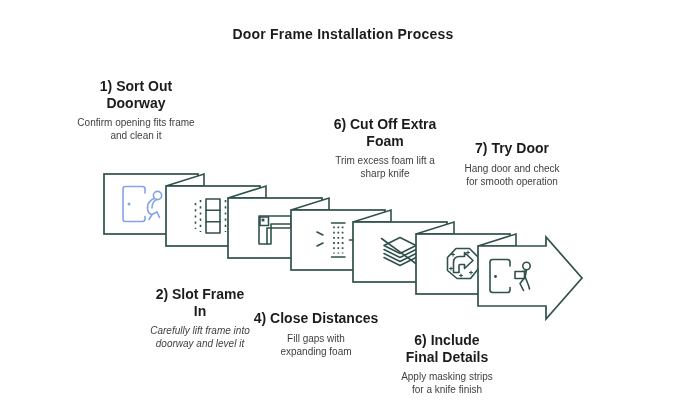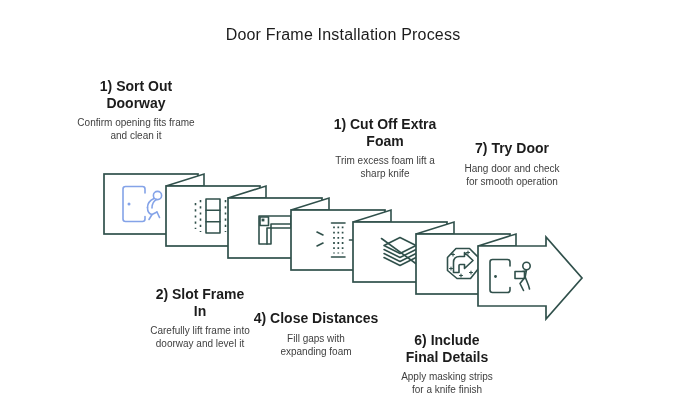--- a/index.html
+++ b/index.html
@@ -6,21 +6,21 @@
     --ink:#30504b;
     --blue:#84a3e8;
     --heading:#1c1c1c;
     --text:#3f3f3f;
     --bg:#ffffff;
   }
   html,body{margin:0;padding:0;background:var(--bg);}
   body{font-family:"Liberation Sans", sans-serif;}
   .canvas{position:relative;width:686px;height:418px;background:var(--bg);overflow:hidden;}
   .title{position:absolute;top:26px;left:0;width:100%;text-align:center;
-         font-size:16px;font-weight:400;color:var(--heading);letter-spacing:.2px;}
+         font-size:14px;font-weight:700;color:var(--heading);letter-spacing:.2px;}
   .step{position:absolute;text-align:center;}
   .step-heading{font-weight:700;font-size:14px;color:var(--heading);line-height:1.18;margin-bottom:5px;}
   .step-desc{font-size:10px;color:var(--text);line-height:1.3;margin:0 auto;}
   svg.ribbon{position:absolute;left:0;top:0;}
   .panel{fill:#fff;stroke:var(--ink);stroke-width:1.7;stroke-linejoin:miter;}
   .fold{fill:#fff;stroke:var(--ink);stroke-width:1.6;stroke-linejoin:miter;}
   g.icon{fill:none;stroke:var(--ink);stroke-width:1.6;stroke-linecap:round;stroke-linejoin:round;}
   g.icon-blue{stroke:var(--blue);}
   .dotfill{fill:var(--ink);stroke:none;}
   .dotfill-blue{fill:var(--blue);stroke:none;}
@@ -36,32 +36,32 @@
 
   <div class="title">Door Frame Installation Process</div>
 
   <div class="step" style="left:76px;top:78px;width:120px;">
     <div class="step-heading" style="max-width:112px;margin-left:auto;margin-right:auto;">1) Sort Out Doorway</div>
     <div class="step-desc" style="max-width:118px;">Confirm opening fits frame and clean it</div>
   </div>
 
 
   <div class="step" style="left:331px;top:116px;width:108px;">
-    <div class="step-heading" style="max-width:104px;margin-left:auto;margin-right:auto;">1) Cut Off Extra Foam</div>
+    <div class="step-heading" style="max-width:104px;margin-left:auto;margin-right:auto;">6) Cut Off Extra Foam</div>
     <div class="step-desc" style="max-width:104px;">Trim excess foam lift a sharp knife</div>
   </div>
 
   <div class="step" style="left:462px;top:140px;width:100px;">
     <div class="step-heading">7) Try Door</div>
     <div class="step-desc" style="max-width:96px;">Hang door and check for smooth operation</div>
   </div>
 
   <div class="step" style="left:148px;top:286px;width:104px;">
     <div class="step-heading">2) Slot Frame In</div>
-    <div class="step-desc" style="max-width:102px;">Carefully lift frame into doorway and level it</div>
+    <div class="step-desc" style="max-width:102px;font-style:italic;">Carefully lift frame into doorway and level it</div>
   </div>
 
   <div class="step" style="left:252px;top:310px;width:128px;">
     <div class="step-heading">4) Close Distances</div>
     <div class="step-desc" style="max-width:98px;">Fill gaps with expanding foam</div>
   </div>
 
   <div class="step" style="left:395px;top:332px;width:104px;">
     <div class="step-heading" style="max-width:100px;margin-left:auto;margin-right:auto;">6) Include Final Details</div>
     <div class="step-desc" style="max-width:96px;">Apply masking strips for a knife finish</div>

